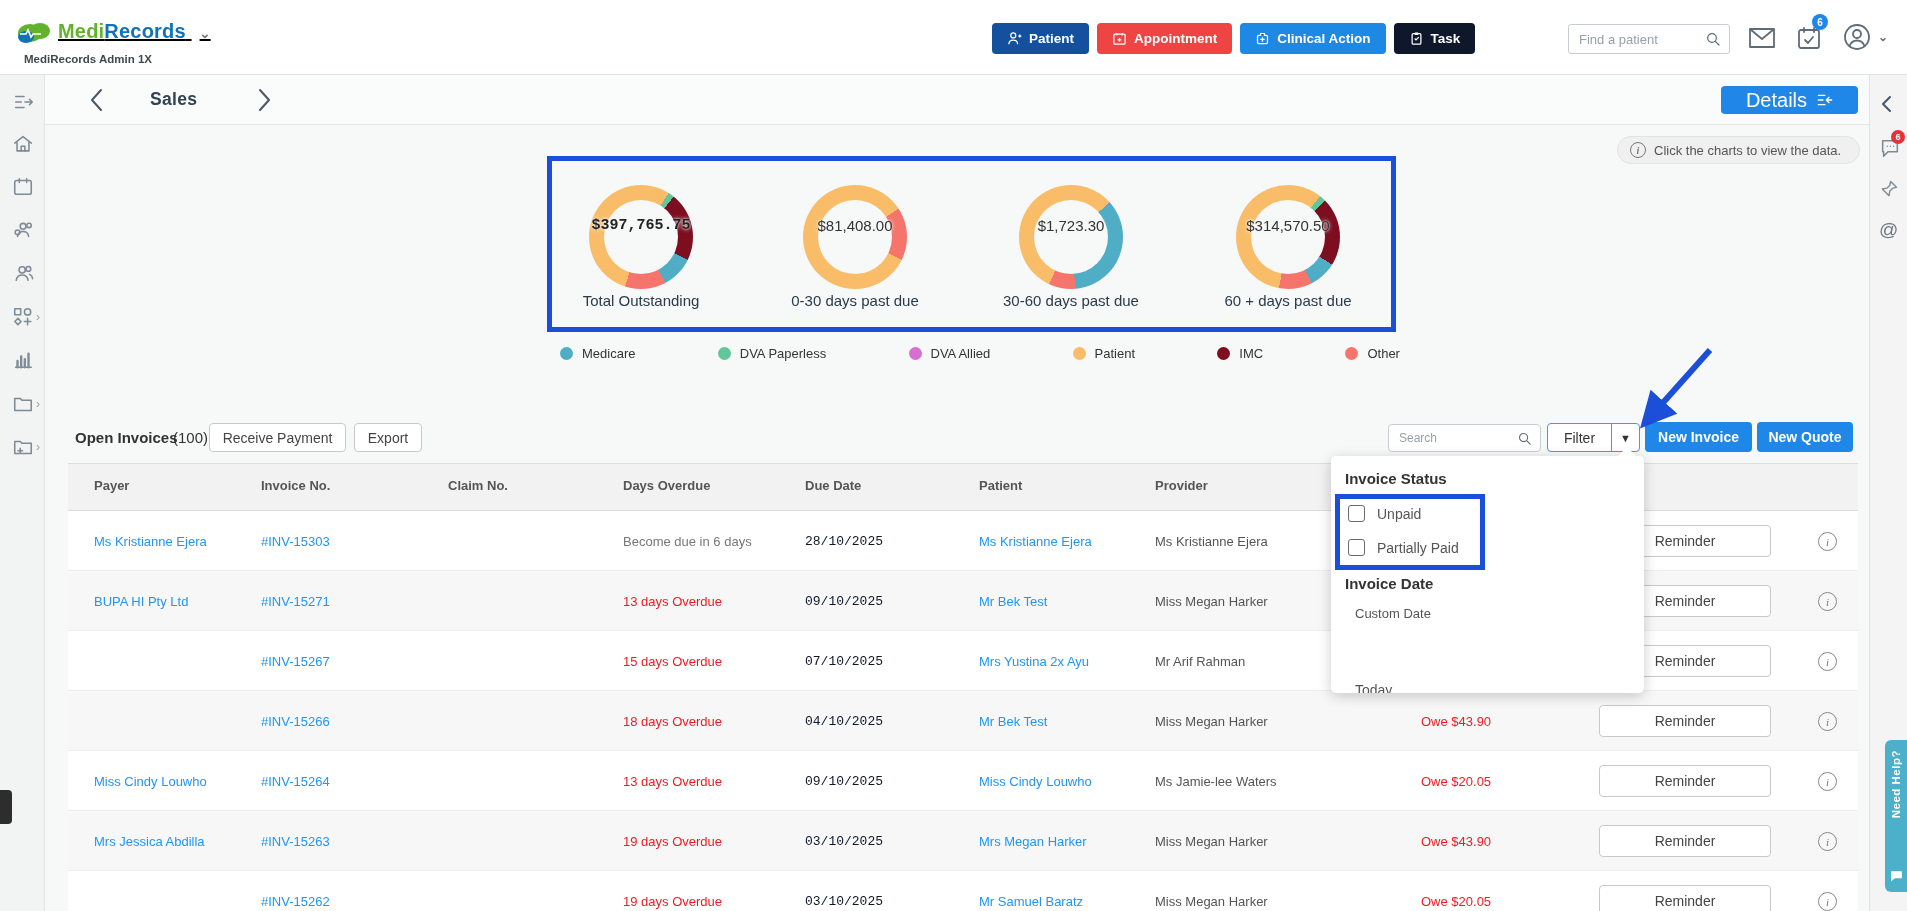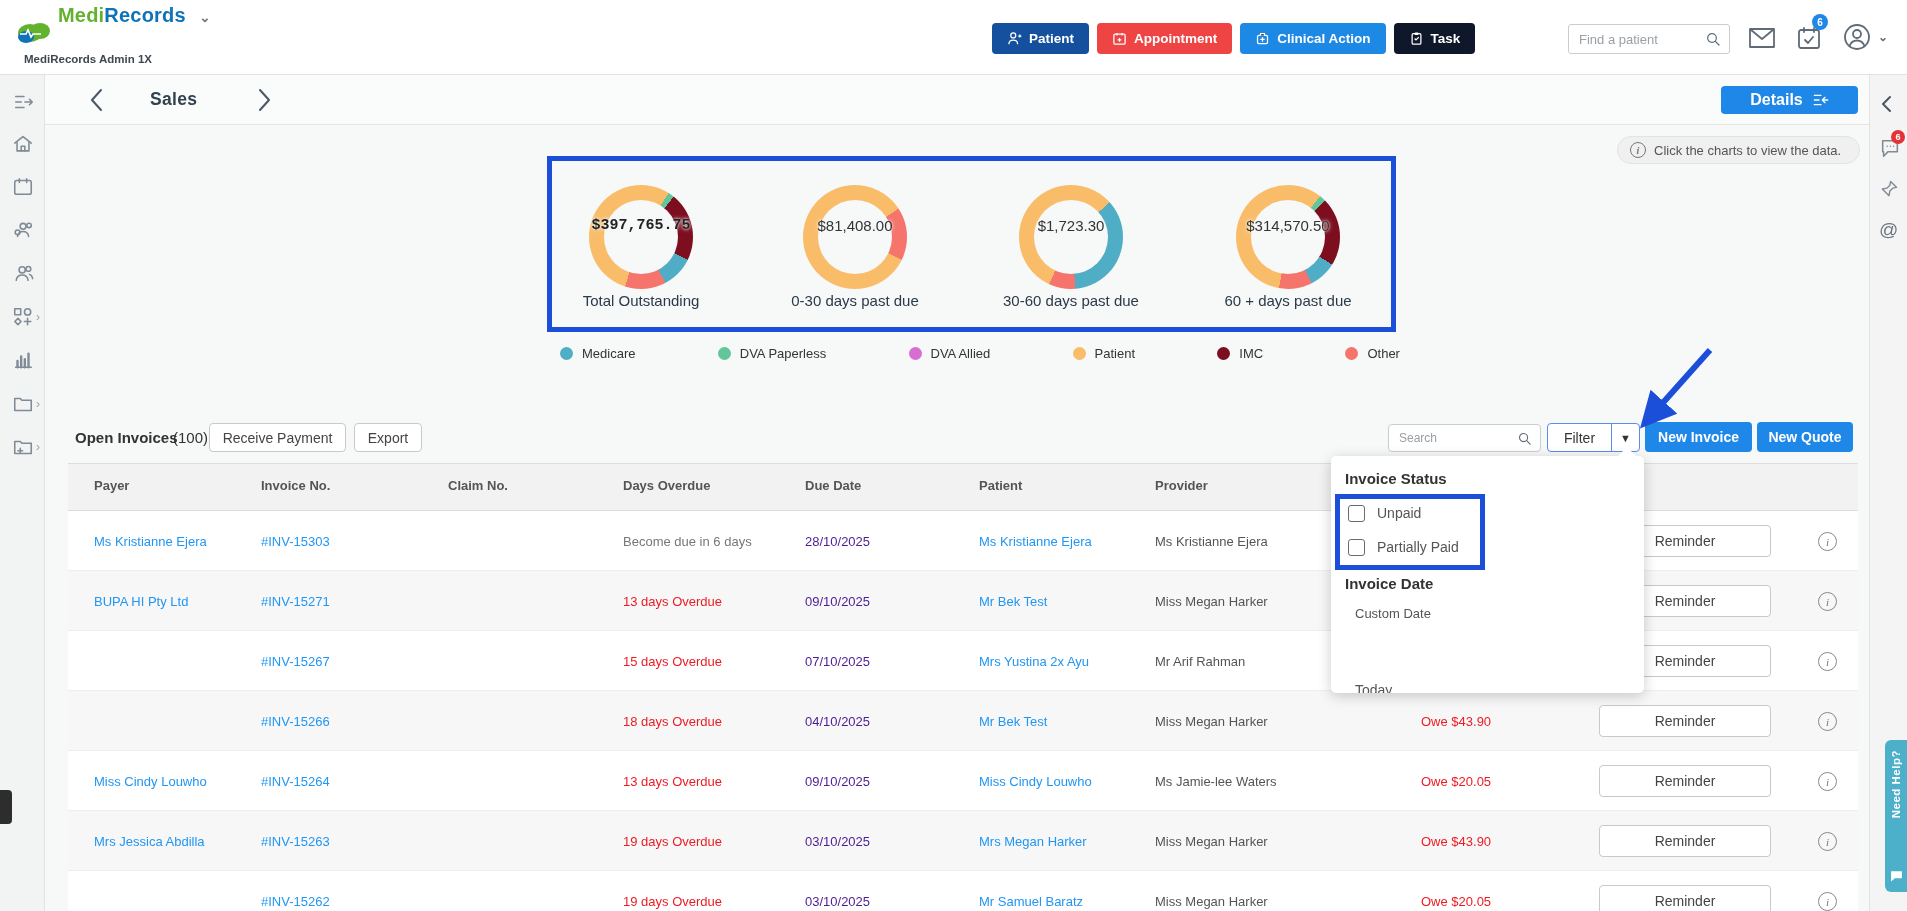--- a/index.html
+++ b/index.html
@@ -2,21 +2,21 @@
 <html><head>
 <meta charset="utf-8">
 <style>
   html,body{margin:0;padding:0;background:#dfe3e6;}
   *{box-sizing:border-box;font-family:"Liberation Sans",sans-serif;}
   .stage{position:relative;width:1907px;height:911px;background:#f7f8f8;overflow:hidden;}
   .abs{position:absolute;}
 
   
   .tophdr{position:absolute;left:0;top:0;width:1907px;height:75px;background:#fff;border-bottom:1px solid #e2e2e2;z-index:30;}
-  .brand-line{position:absolute;left:58px;top:4px;font-size:20px;font-weight:bold;letter-spacing:.2px;}
+  .brand-line{position:absolute;left:58px;top:20px;font-size:20px;font-weight:bold;letter-spacing:.2px;text-decoration:underline;}
   .brand-medi{color:#63b22e;}
   .brand-records{color:#0e73b8;}
   .brand-chev{color:#6b7680;font-size:13px;margin-left:8px;font-weight:bold;}
   .brand-sub{position:absolute;left:24px;top:53px;font-size:11.5px;font-weight:bold;color:#3f4750;}
   .hdr-actions{position:absolute;left:992px;top:23px;display:flex;gap:8px;}
   .hdr-btn{height:31px;border-radius:4px;color:#fff;font-weight:bold;font-size:13.5px;display:flex;align-items:center;gap:7px;padding:0 15px;cursor:pointer;white-space:nowrap;}
   .hdr-btn svg{flex:0 0 auto;}
   .hdr-search{position:absolute;left:1568px;top:24px;width:162px;height:30px;border:1px solid #c9cdd1;border-radius:3px;background:#fff;display:flex;align-items:center;padding:0 8px;}
   .hdr-search input{border:none;outline:none;flex:1;font-size:13px;color:#444;background:transparent;min-width:0;}
   .hdr-search input::placeholder{color:#9aa0a6;}
@@ -32,21 +32,21 @@
   .sb-svg{stroke:#7f8b96;fill:none;stroke-width:1.7;stroke-linecap:round;stroke-linejoin:round;}
   .rsidebar{position:absolute;left:1869px;top:75px;width:38px;height:836px;background:#f4f4f4;border-left:1px solid #e3e3e3;z-index:20;}
   .rsb-item{position:absolute;left:9px;width:22px;height:22px;cursor:pointer;color:#6d7883;}
   .badge-red{position:absolute;left:12px;top:-7px;min-width:14px;height:14px;border-radius:7px;background:#e53238;color:#fff;font-size:9px;font-weight:bold;display:flex;align-items:center;justify-content:center;padding:0 3px;}
 
   
   .salesbar{position:absolute;left:45px;top:75px;width:1824px;height:50px;background:#fafbfb;border-bottom:1px solid #e4e4e4;z-index:5;}
   .pg-chev{position:absolute;top:13px;cursor:pointer;}
   .pg-chev svg{stroke:#4a5763;fill:none;stroke-width:2;stroke-linecap:round;stroke-linejoin:round;}
   .pg-title{position:absolute;left:105px;top:14px;font-size:17.5px;font-weight:600;color:#33424f;letter-spacing:.3px;}
-  .details-btn{position:absolute;left:1676px;top:11px;width:137px;height:28px;background:#1e87e8;border-radius:4px;color:#fff;font-size:16px;font-weight:bold;display:flex;align-items:center;justify-content:center;gap:10px;cursor:pointer;}
+  .details-btn{position:absolute;left:1676px;top:11px;width:137px;height:28px;background:#1e87e8;border-radius:4px;color:#fff;font-size:20px;font-weight:normal;display:flex;align-items:center;justify-content:center;gap:10px;cursor:pointer;}
 
   
   .tip-pill{position:absolute;left:1617px;top:136px;width:243px;height:28px;background:#f0f0f0;border:1px solid #e3e3e3;border-radius:14px;display:flex;align-items:center;gap:8px;padding:0 12px;color:#555;font-size:13px;white-space:nowrap;}
   .info-circ{width:16px;height:16px;border:1.4px solid #777;border-radius:50%;color:#777;font-size:10px;font-weight:bold;display:flex;align-items:center;justify-content:center;flex:0 0 auto;font-style:italic;font-family:"Liberation Serif",serif;}
 
   
   .chart-box{position:absolute;left:547px;top:156px;width:849px;height:176px;border:5px solid #1b4fd9;z-index:4;}
   .donut{position:absolute;top:24px;width:104px;height:104px;border-radius:50%;cursor:pointer;}
   .donut::after{content:"";position:absolute;left:15px;top:15px;width:74px;height:74px;border-radius:50%;background:#f7f8f8;}
   .donut-val{position:absolute;top:56px;width:160px;text-align:center;font-size:15px;color:#333;z-index:2;text-shadow:0 0 4px rgba(247,248,248,.95),0 0 2px rgba(247,248,248,.95);}
@@ -70,34 +70,34 @@
   .btn-blue{position:absolute;background:#1e87e8;border-radius:4px;color:#fff;font-size:14px;font-weight:bold;display:flex;align-items:center;justify-content:center;cursor:pointer;}
 
   
   .inv-table{position:absolute;left:68px;top:463px;width:1790px;z-index:3;}
   .inv-head{position:relative;height:48px;background:#f2f2f2;border-top:1px solid #ddd;border-bottom:1px solid #ddd;}
   .hcell{position:absolute;top:14px;font-size:13px;font-weight:bold;color:#555;}
   .inv-row{position:relative;height:60px;background:#fff;border-bottom:1px solid #ededed;}
   .inv-row:nth-child(even){background:#f7f7f7;}
   .cell{position:absolute;top:50%;transform:translateY(-50%);font-size:13px;color:#555;white-space:nowrap;}
   .c-payer{left:26px;}.c-invoice{left:193px;}.c-claim{left:380px;}.c-days{left:555px;}
-  .c-due{left:737px;color:#4c1d95;}.c-patient{left:911px;}.c-provider{left:1087px;color:#555;}
+  .c-due{left:737px;color:#0f172a;font-family:Liberation Mono, monospace;}.c-patient{left:911px;}.c-provider{left:1087px;color:#555;}
   .c-owe{left:1353px;color:#ed1c24;}
   .link{color:#2196f3;cursor:pointer;}
   .c-days{color:#777;}
   .c-days.red{color:#ed1c24;}
   .c-reminder{position:absolute;left:1531px;top:14px;width:172px;height:32px;background:#fff;border:1px solid #c9c9c9;border-radius:4px;font-size:14px;color:#444;display:flex;align-items:center;justify-content:center;cursor:pointer;}
   .c-info{position:absolute;left:1750px;top:21px;width:19px;height:19px;border:1.5px solid #888;border-radius:50%;color:#777;font-size:11px;font-style:italic;font-family:"Liberation Serif",serif;display:flex;align-items:center;justify-content:center;cursor:pointer;}
 
   
   .fpanel{position:absolute;left:1331px;top:456px;width:313px;height:237px;background:#fff;border-radius:5px;box-shadow:0 3px 14px rgba(0,0,0,.2);z-index:40;overflow:hidden;}
   .fnotch{position:absolute;left:1620px;top:450px;width:14px;height:14px;background:#fff;transform:rotate(45deg);z-index:41;}
   .fp-h{position:absolute;left:14px;font-size:15px;font-weight:bold;color:#333;}
   .fp-sub{position:absolute;left:24px;font-size:13px;color:#555;}
-  .chk-row{position:absolute;left:17px;display:flex;align-items:flex-start;gap:12px;cursor:pointer;}
+  .chk-row{position:absolute;left:17px;display:flex;align-items:center;gap:12px;cursor:pointer;}
   .chk-box{width:17px;height:17px;border:1.6px solid #6b6b6b;border-radius:3px;background:#fff;}
   .chk-lab{font-size:14px;color:#555;}
   .ann-box-status{position:absolute;left:1335px;top:494px;width:150px;height:76px;border:5px solid #1b4fd9;z-index:42;pointer-events:none;}
   .date-inp{position:absolute;top:630px;height:34px;border:1px solid #ccc;border-radius:4px;background:#fff;display:flex;align-items:center;padding:0 6px 0 9px;gap:6px;}
   .date-inp input{border:none;outline:none;width:80px;font-size:13.5px;color:#333;background:transparent;}
   .date-inp input::placeholder{color:#b3b3b3;}
   .date-dash{position:absolute;left:1476px;top:639px;font-size:14px;color:#666;}
 
   
   .ann-arrow{position:absolute;left:1612px;top:336px;z-index:45;pointer-events:none;}

